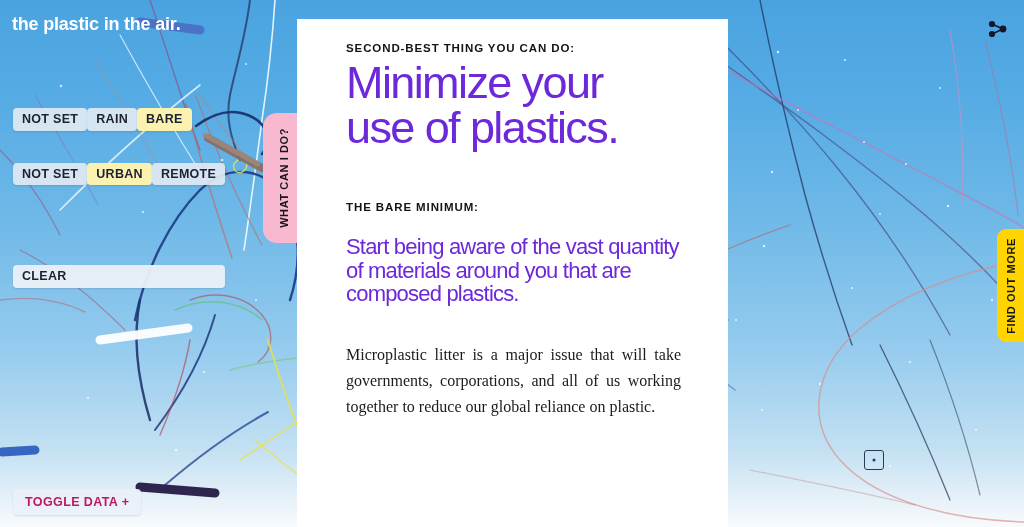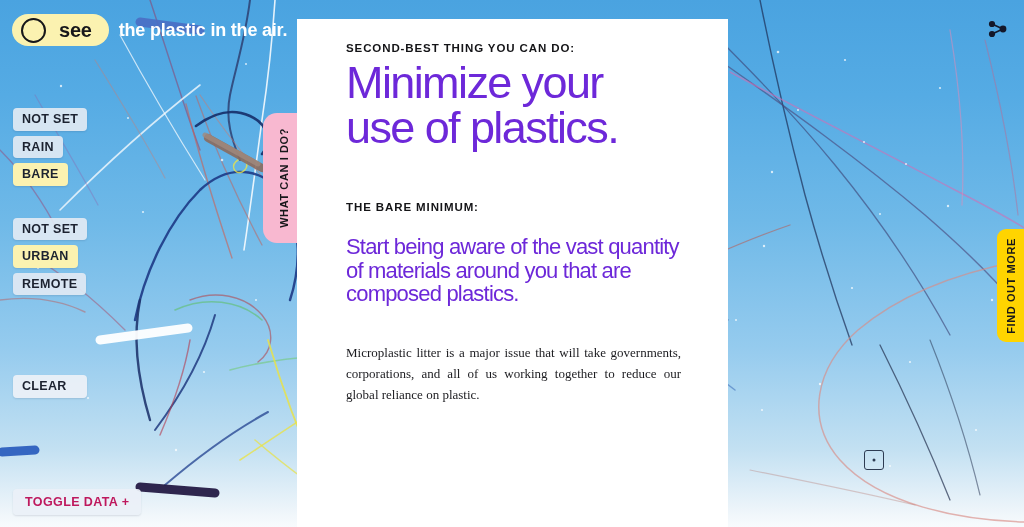--- a/index.html
+++ b/index.html
@@ -93,21 +93,21 @@
   .controls {
     position: absolute;
     left: 13px;
     top: 108px;
     z-index: 25;
     display: flex;
     flex-direction: column;
   }
   .ctrl-group {
     display: flex;
-    flex-direction: column;
+    flex-direction: row;
     align-items: flex-start;
   }
   .gap-lg { height: 27px; }
   .gap-md { height: 26px; }
   .gap-sm { height: 25px; }
 
   .ctrl-btn {
     font-size: 12.5px;
     font-weight: bold;
     letter-spacing: 0.3px;
@@ -231,21 +231,21 @@
   .subhead {
     font-size: 22px;
     font-weight: normal;
     line-height: 1.07;
     letter-spacing: -0.8px;
     color: #6d28d9;
     margin-top: 22px;
   }
   .body-copy {
     font-family: "Liberation Serif", serif;
-    font-size: 13px;
+    font-size: 16px;
     line-height: 1.62;
     color: #1b1b1f;
     text-align: justify;
     margin-top: 36px;
   }
 
   
   .map-marker {
     position: absolute;
     left: 864px;
@@ -365,24 +365,20 @@
       <circle cx="128" cy="118" r="1"></circle>
         <circle cx="38" cy="268" r="1.1"></circle>
       <circle cx="204" cy="372" r="1.1"></circle>
         <circle cx="256" cy="300" r="1"></circle>
       <circle cx="976" cy="430" r="1.1"></circle>
         <circle cx="890" cy="466" r="1"></circle>
     </g>
   </svg>
 
   <div class="header">
-    <div class="logo-pill">
-      <span class="logo-ring"></span>
-      <span class="logo-word">see</span>
-    </div>
     <span class="tagline">the plastic in the air.</span>
   </div>
 
   <svg class="share-icon" viewBox="0 0 26 26">
     <circle cx="19" cy="13" r="3.4" fill="#14182a"></circle>
     <circle cx="8" cy="8" r="3.1" fill="#14182a"></circle>
     <circle cx="8" cy="18" r="3.1" fill="#14182a"></circle>
     <path d="M8 8 L19 13 L8 18" stroke="#14182a" stroke-width="1.6" fill="none"></path>
   </svg>
 

